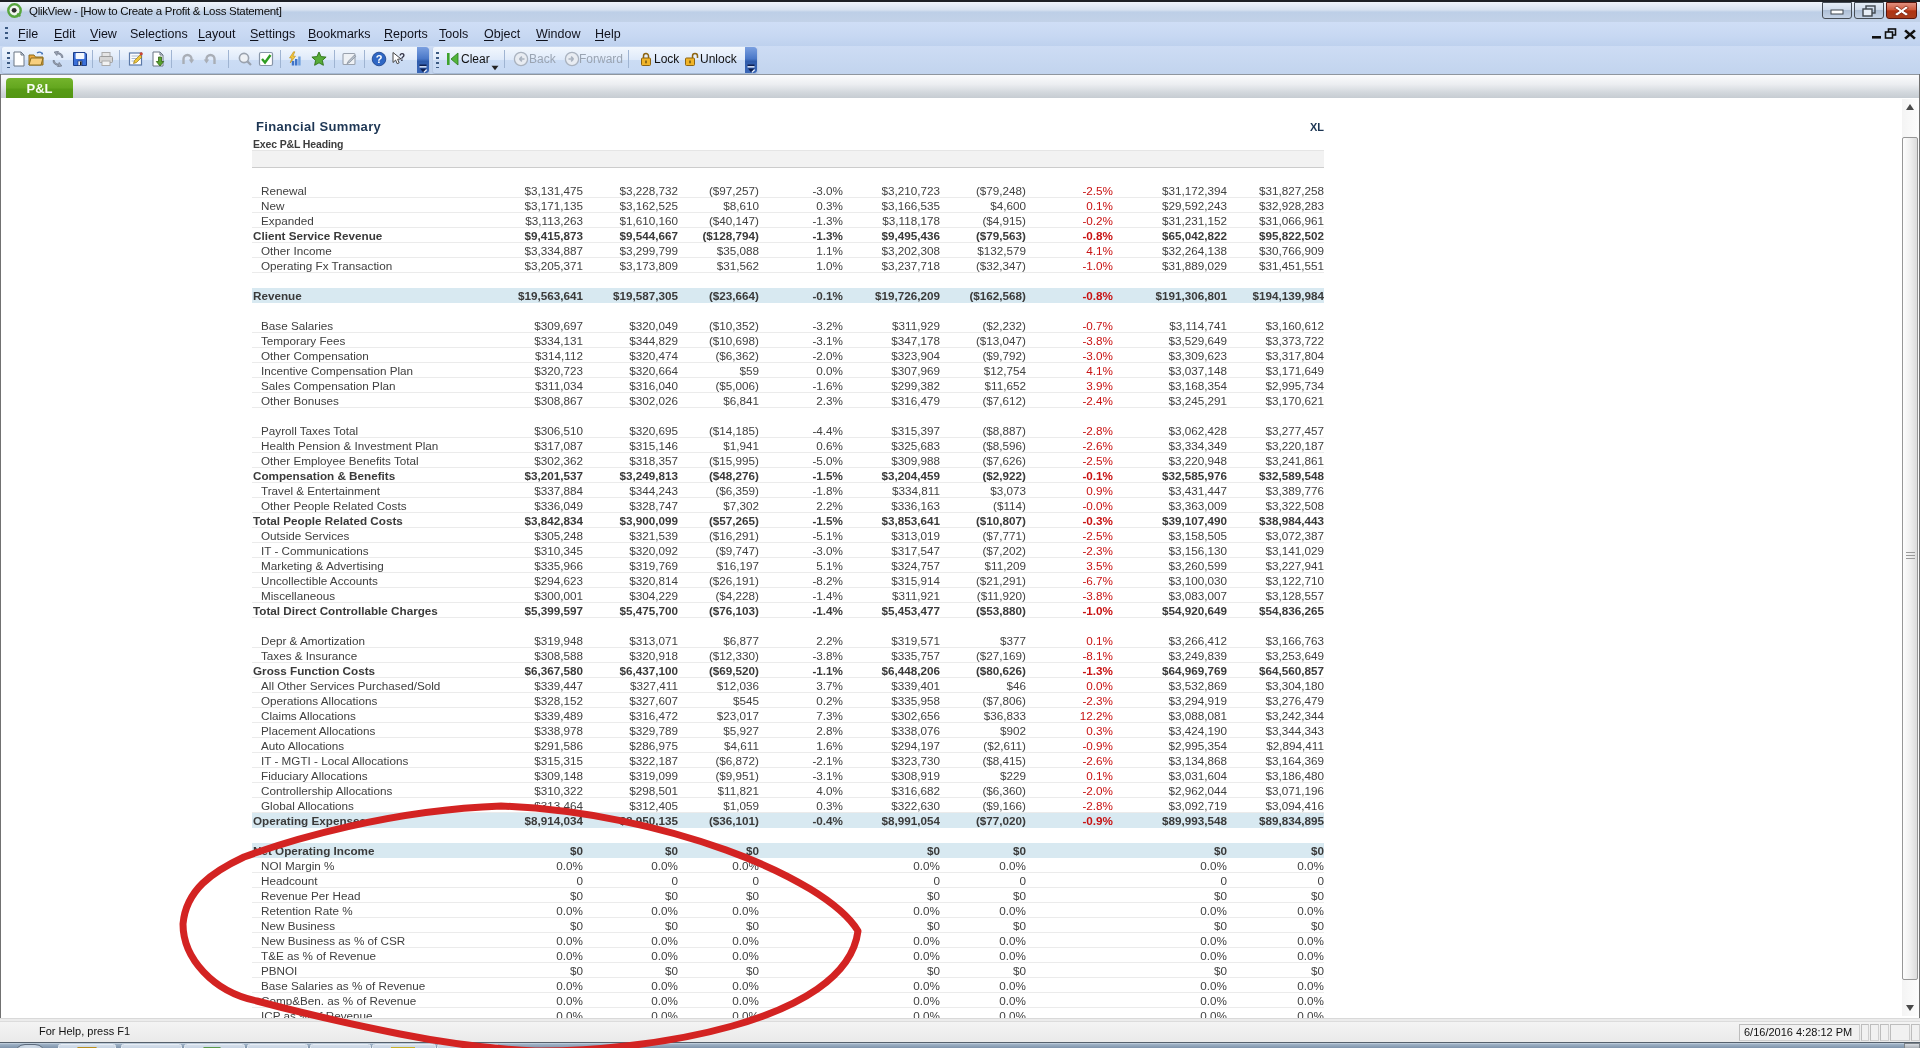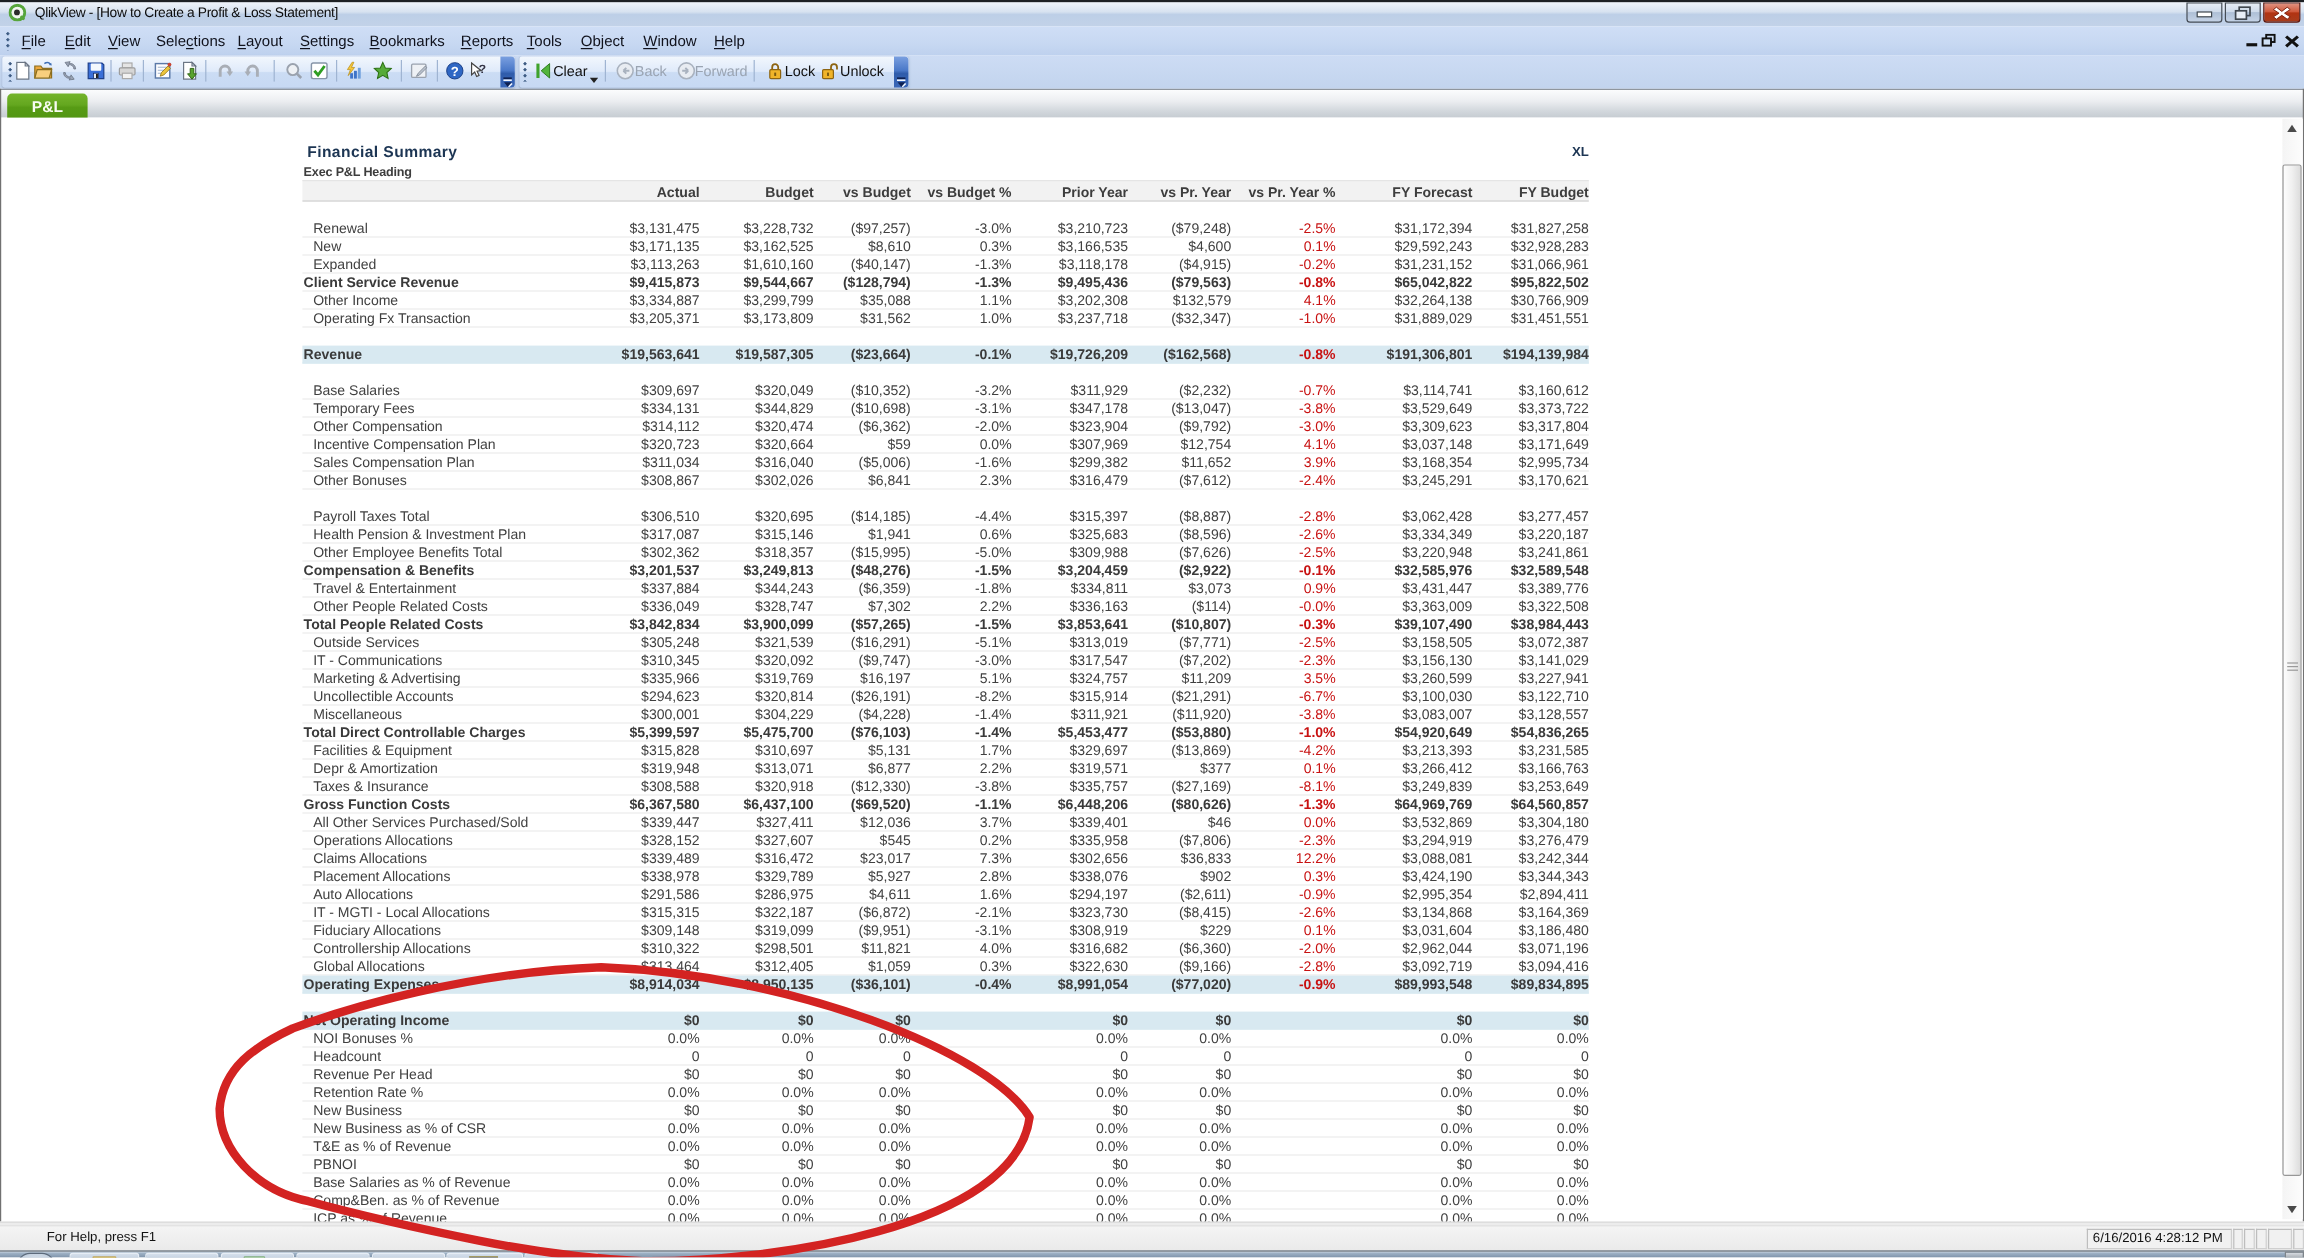--- a/index.html
+++ b/index.html
@@ -255,31 +255,20 @@
   </div>
 
 <div class="abs" id="content">
  <div id="fs-title" style="left:256px;">Financial Summary</div>
  <div id="fs-sub" style="left:253px;">Exec P&amp;L Heading</div>
  <div class="abs" style="left:252px;top:0;width:1072px;height:918px;">
   <div id="fs-xl">XL</div>
  </div>
  <div id="tbl">
   <div id="hband"></div>
-  <div id="thead">
-        <span class="c" style="right:741px">Actual</span>
-        <span class="c" style="right:646px">Budget</span>
-        <span class="c" style="right:565px">vs Budget</span>
-        <span class="c" style="right:481px">vs Budget %</span>
-        <span class="c" style="right:384px">Prior Year</span>
-        <span class="c" style="right:298px">vs Pr. Year</span>
-        <span class="c" style="right:211px">vs Pr. Year %</span>
-        <span class="c" style="right:97px">FY Forecast</span>
-        <span class="c" style="right:0px">FY Budget</span>
-      </div>
   <div id="hline2"></div>
 <div class="r" style="top:85px">
         <span class="lb" style="left:9px">Renewal</span>
         <span class="c" style="right:741px">$3,131,475</span>
         <span class="c" style="right:646px">$3,228,732</span>
         <span class="c" style="right:565px">($97,257)</span>
         <span class="c" style="right:481px">-3.0%</span>
         <span class="c" style="right:384px">$3,210,723</span>
         <span class="c" style="right:298px">($79,248)</span>
         <span class="c red" style="right:211px">-2.5%</span>
@@ -579,32 +568,20 @@
         <span class="c" style="right:741px">$5,399,597</span>
         <span class="c" style="right:646px">$5,475,700</span>
         <span class="c" style="right:565px">($76,103)</span>
         <span class="c" style="right:481px">-1.4%</span>
         <span class="c" style="right:384px">$5,453,477</span>
         <span class="c" style="right:298px">($53,880)</span>
         <span class="c red" style="right:211px">-1.0%</span>
         <span class="c" style="right:97px">$54,920,649</span>
         <span class="c" style="right:0px">$54,836,265</span>
       </div>
-<div class="r" style="top:520px">
-        <span class="lb" style="left:9px">Facilities &amp; Equipment</span>
-        <span class="c" style="right:741px">$315,828</span>
-        <span class="c" style="right:646px">$310,697</span>
-        <span class="c" style="right:565px">$5,131</span>
-        <span class="c" style="right:481px">1.7%</span>
-        <span class="c" style="right:384px">$329,697</span>
-        <span class="c" style="right:298px">($13,869)</span>
-        <span class="c red" style="right:211px">-4.2%</span>
-        <span class="c" style="right:97px">$3,213,393</span>
-        <span class="c" style="right:0px">$3,231,585</span>
-      </div>
 <div class="r" style="top:535px">
         <span class="lb" style="left:9px">Depr &amp; Amortization</span>
         <span class="c" style="right:741px">$319,948</span>
         <span class="c" style="right:646px">$313,071</span>
         <span class="c" style="right:565px">$6,877</span>
         <span class="c" style="right:481px">2.2%</span>
         <span class="c" style="right:384px">$319,571</span>
         <span class="c" style="right:298px">$377</span>
         <span class="c red" style="right:211px">0.1%</span>
         <span class="c" style="right:97px">$3,266,412</span>
@@ -758,21 +735,21 @@
         <span class="lb" style="left:1px">Net Operating Income</span>
         <span class="c" style="right:741px">$0</span>
         <span class="c" style="right:646px">$0</span>
         <span class="c" style="right:565px">$0</span>
         <span class="c" style="right:384px">$0</span>
         <span class="c" style="right:298px">$0</span>
         <span class="c" style="right:97px">$0</span>
         <span class="c" style="right:0px">$0</span>
       </div>
 <div class="r" style="top:760px">
-        <span class="lb" style="left:9px">NOI Bonuses %</span>
+        <span class="lb" style="left:9px">NOI Margin %</span>
         <span class="c" style="right:741px">0.0%</span>
         <span class="c" style="right:646px">0.0%</span>
         <span class="c" style="right:565px">0.0%</span>
         <span class="c" style="right:384px">0.0%</span>
         <span class="c" style="right:298px">0.0%</span>
         <span class="c" style="right:97px">0.0%</span>
         <span class="c" style="right:0px">0.0%</span>
       </div>
 <div class="r" style="top:775px">
         <span class="lb" style="left:9px">Headcount</span>

